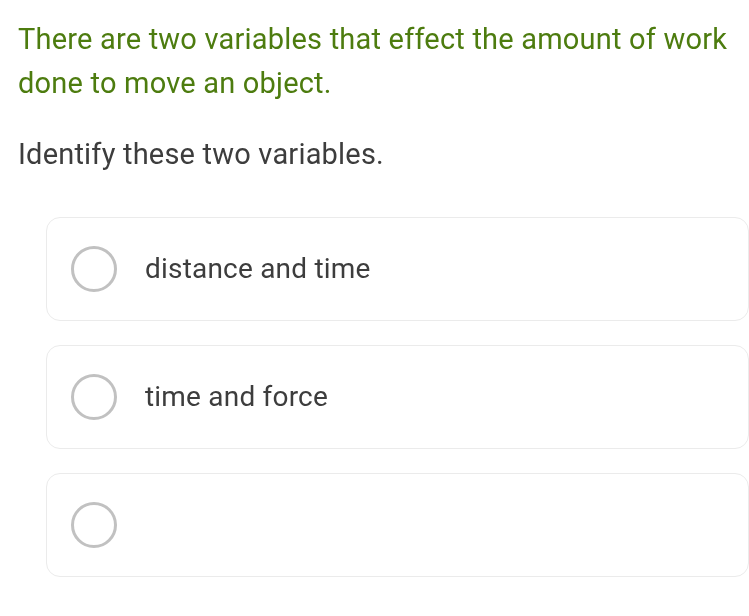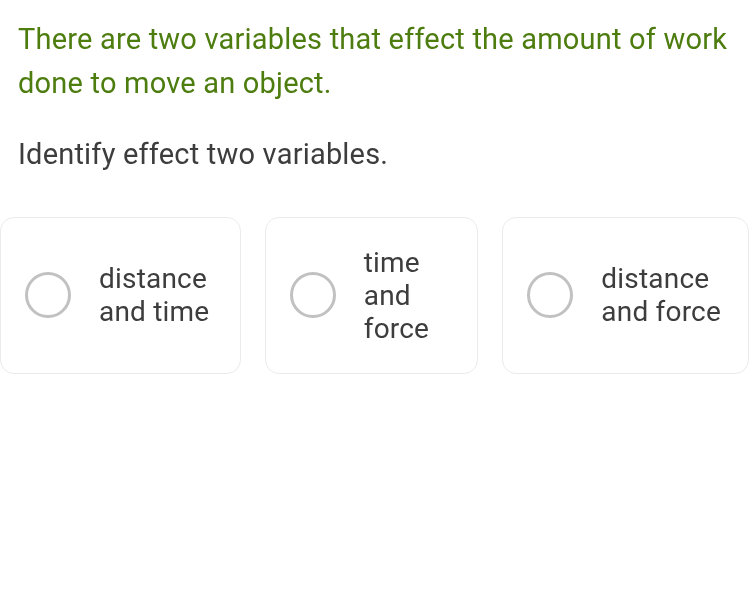--- a/index.html
+++ b/index.html
@@ -24,24 +24,25 @@
     }
     .question-prompt {
       font-size: 29px;
       line-height: 1.5;
       color: #3d3d3d;
       margin-bottom: 40px;
       letter-spacing: 0.2px;
     }
     .options {
       display: flex;
-      flex-direction: row;
+      flex-direction: column;
       gap: 24px;
       margin-left: -18px;
       margin-right: -18px;
+      padding-left: 46px;
     }
     .option {
       display: flex;
       align-items: center;
       border: 1px solid #ebebeb;
       border-radius: 14px;
       padding: 28px 24px;
       cursor: pointer;
       background: #ffffff;
     }
@@ -56,28 +57,27 @@
     .option-label {
       font-size: 28px;
       color: #3d3d3d;
       letter-spacing: 0.2px;
     }
   </style>
 </head>
 <body>
 
 <div class="question-text">There are two variables that effect the amount of work done to move an object.</div>
-<div class="question-prompt">Identify effect two variables.</div>
+<div class="question-prompt">Identify these two variables.</div>
 
 <div class="options">
   <div class="option">
     <div class="radio-circle"></div>
     <div class="option-label">distance and time</div>
   </div>
   <div class="option">
     <div class="radio-circle"></div>
     <div class="option-label">time and force</div>
   </div>
   <div class="option">
     <div class="radio-circle"></div>
-    <div class="option-label">distance and force</div>
   </div>
 </div>
 
 </body></html>

